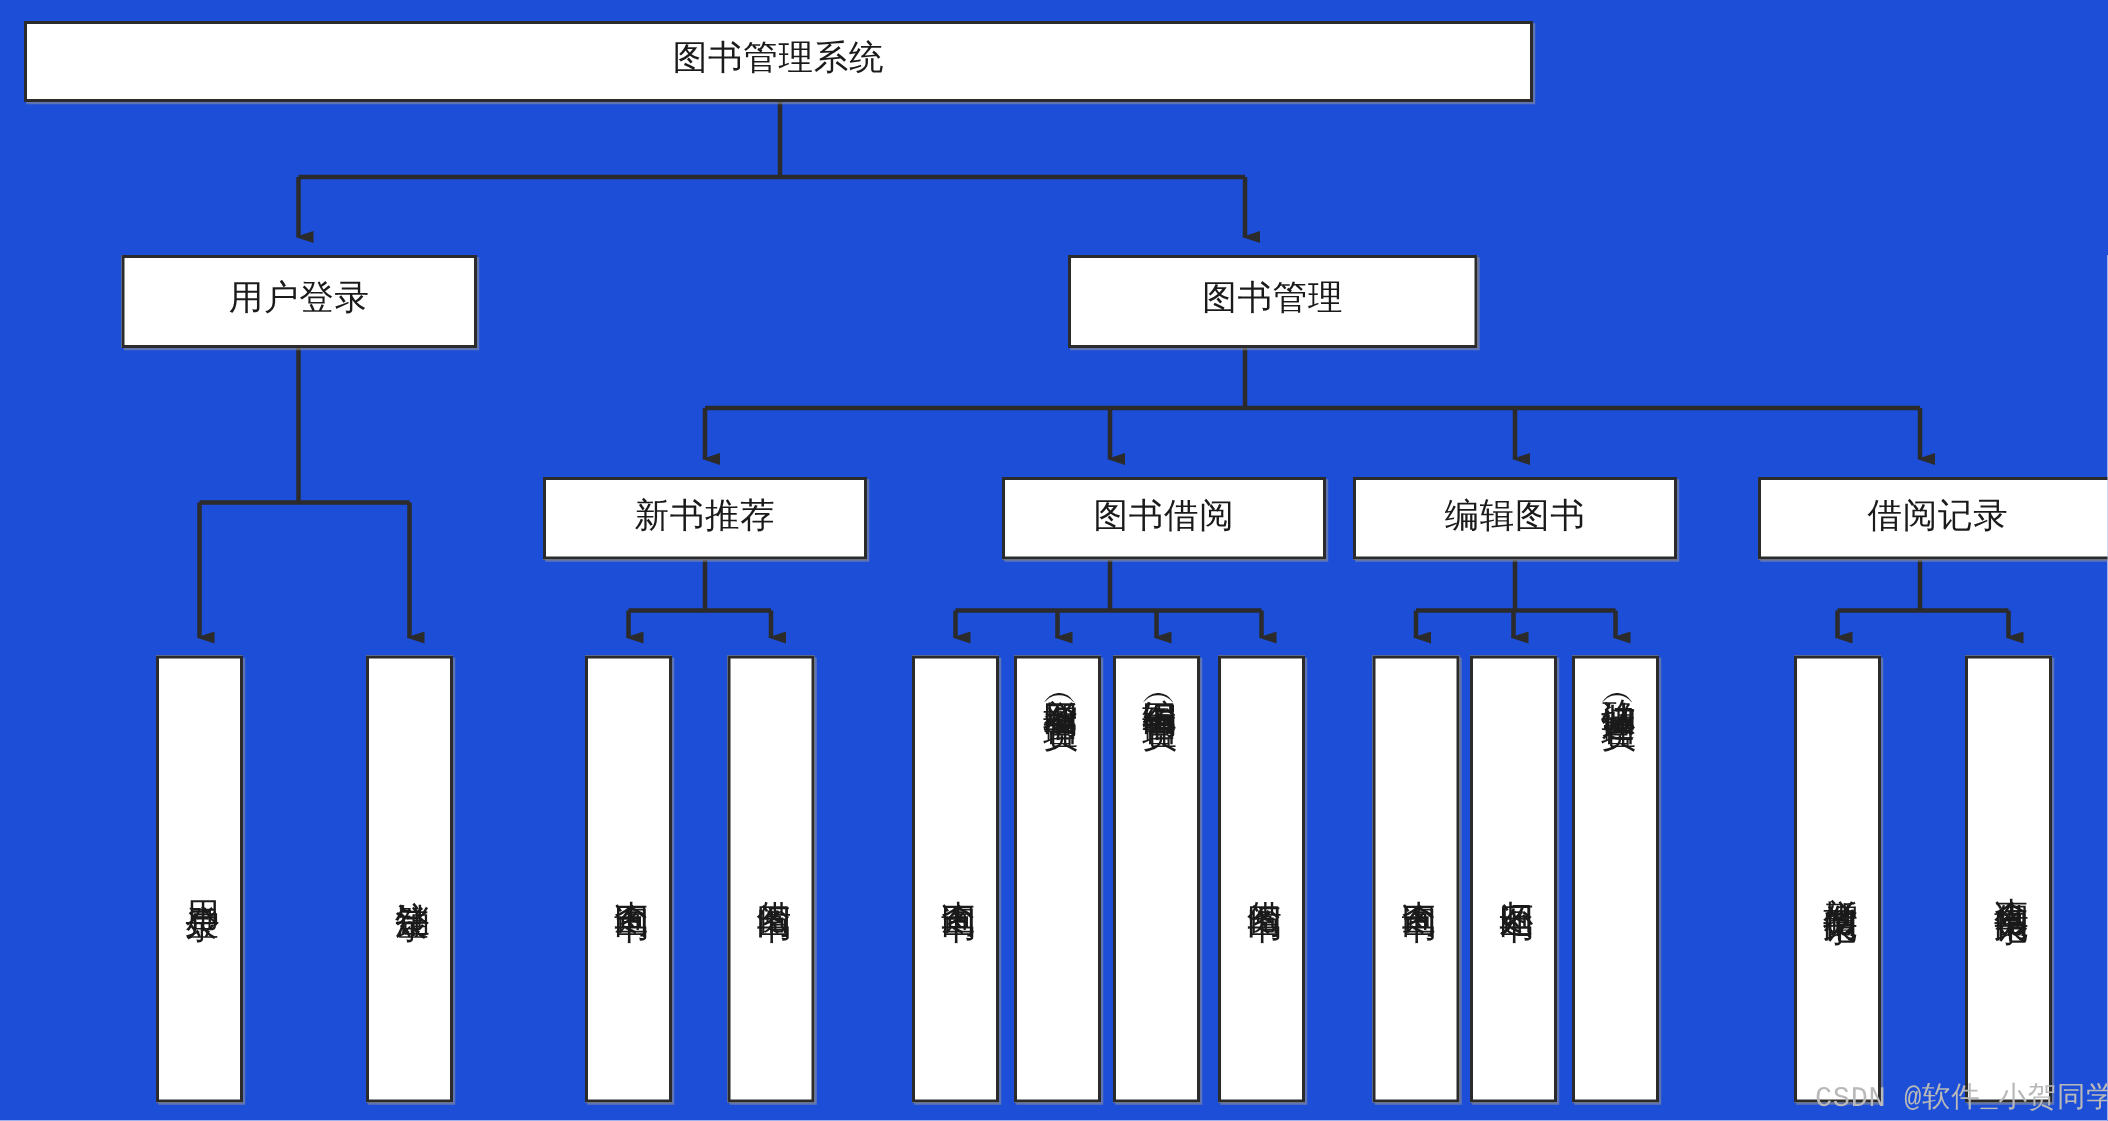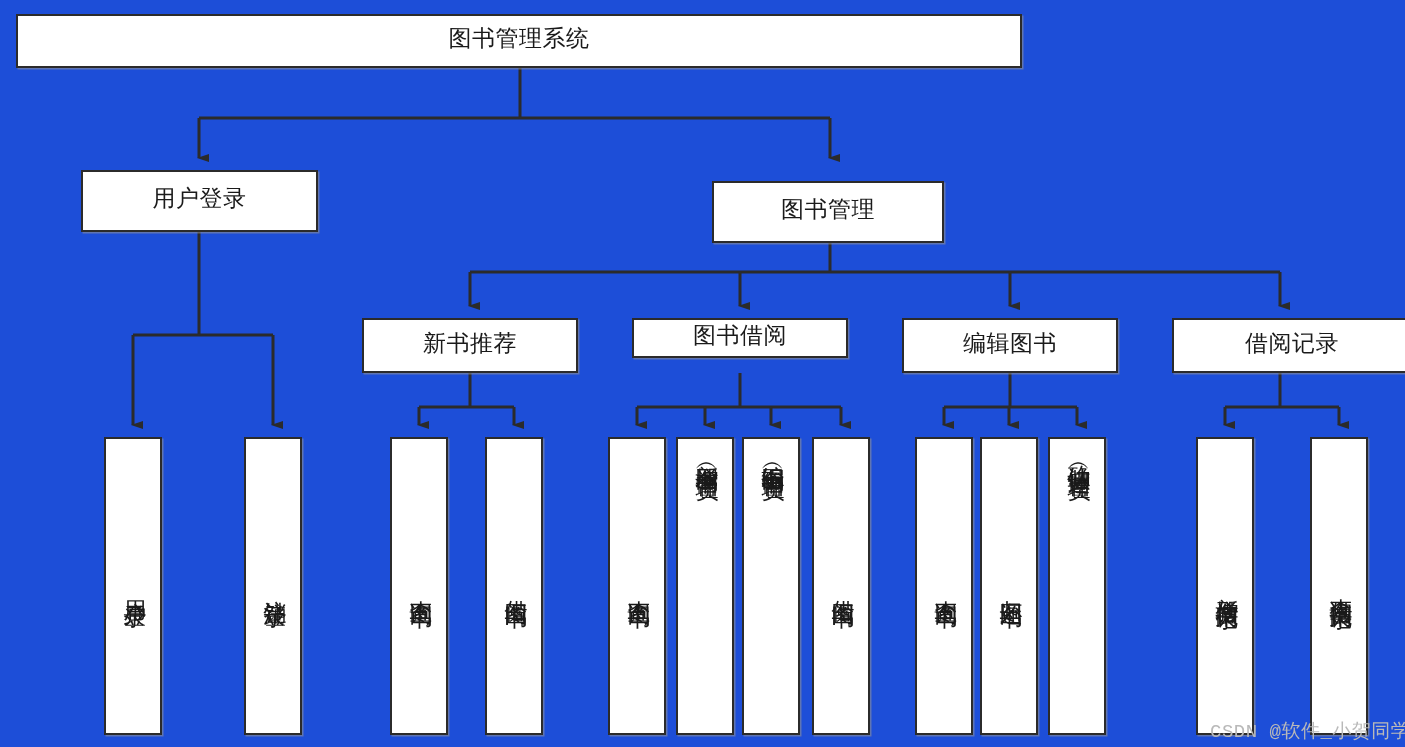--- a/index.html
+++ b/index.html
@@ -137,28 +137,28 @@
     </g>
   </svg>
 
   <div class="node-box" style="left: 16px; top: 14px; width: 1006px; height: 54px;">
     <span class="node-label-h">图书管理系统</span>
   </div>
 
   <div class="node-box" style="left: 81px; top: 170px; width: 237px; height: 62px;">
     <span class="node-label-h">用户登录</span>
   </div>
-  <div class="node-box" style="left: 712px; top: 170px; width: 232px; height: 62px; margin-top: 11px;">
+  <div class="node-box" style="left: 712px; top: 170px; width: 273px; height: 62px;">
     <span class="node-label-h">图书管理</span>
   </div>
 
   <div class="node-box" style="left: 362px; top: 318px; width: 216px; height: 55px; text-align: right;">
     <span class="node-label-h">新书推荐</span>
   </div>
-  <div class="node-box" style="left: 632px; top: 318px; width: 216px; height: 40px;">
+  <div class="node-box" style="left: 668px; top: 318px; width: 216px; height: 55px;">
     <span class="node-label-h">图书借阅</span>
   </div>
   <div class="node-box" style="left: 902px; top: 318px; width: 216px; height: 55px;">
     <span class="node-label-h">编辑图书</span>
   </div>
   <div class="node-box" style="left: 1172px; top: 318px; width: 240px; height: 55px;">
     <span class="node-label-h">借阅记录</span>
   </div>
 
   <div class="node-box vertical mid" style="left: 104px; top: 437px; width: 58px; height: 298px;">

